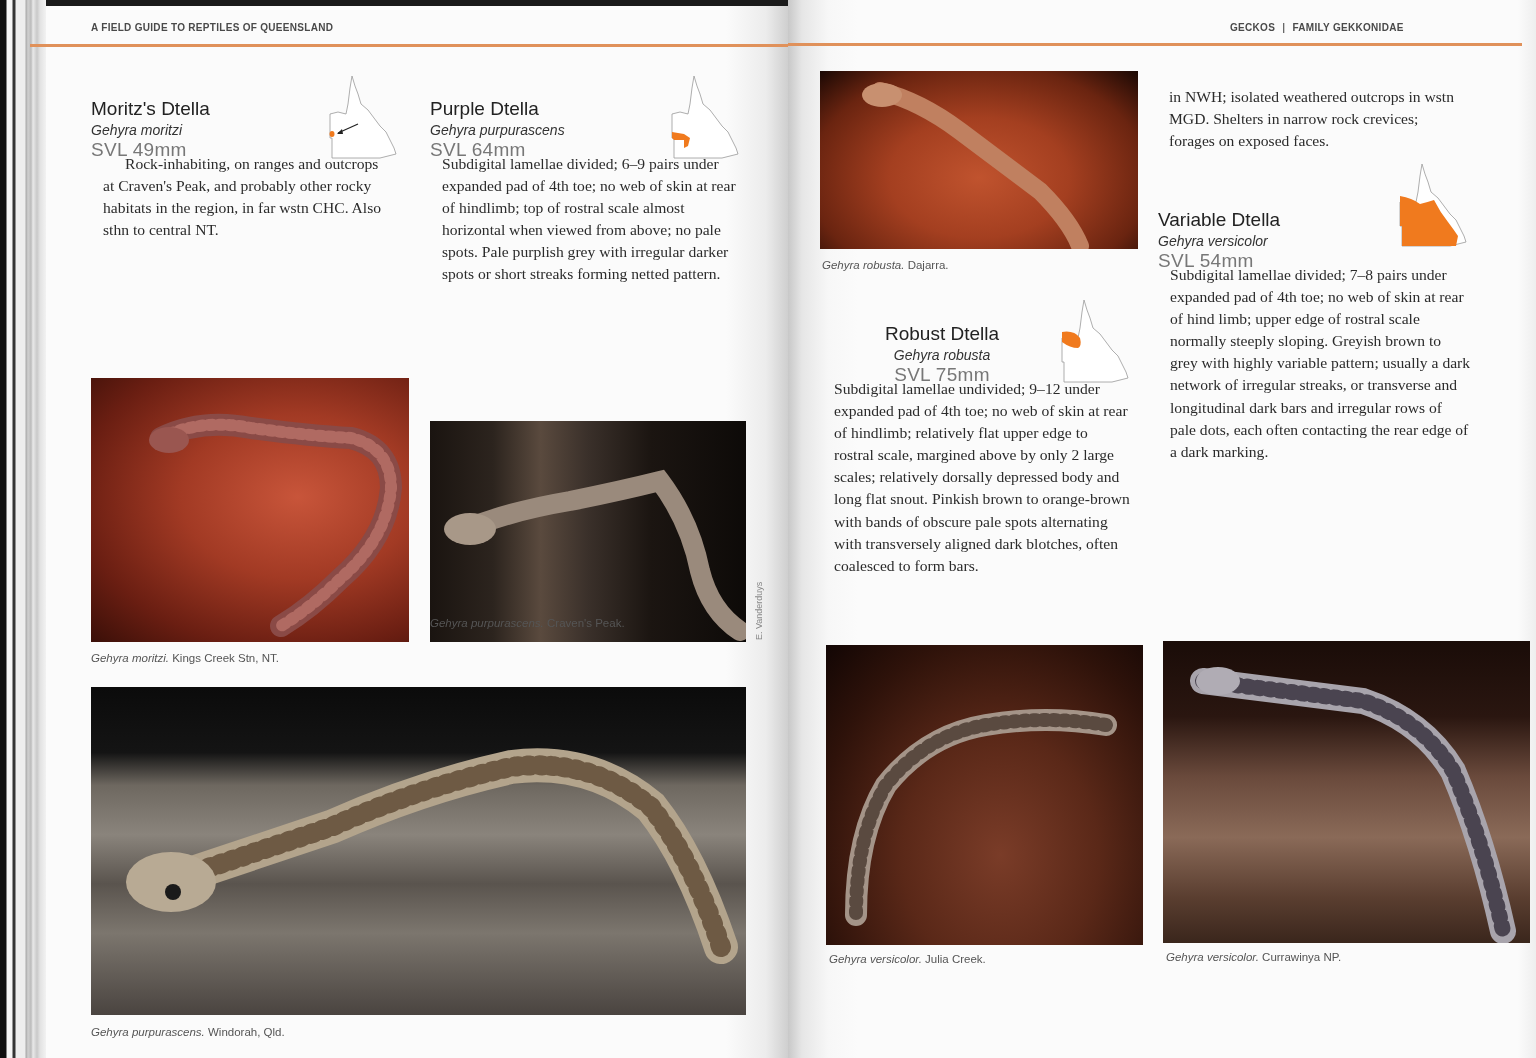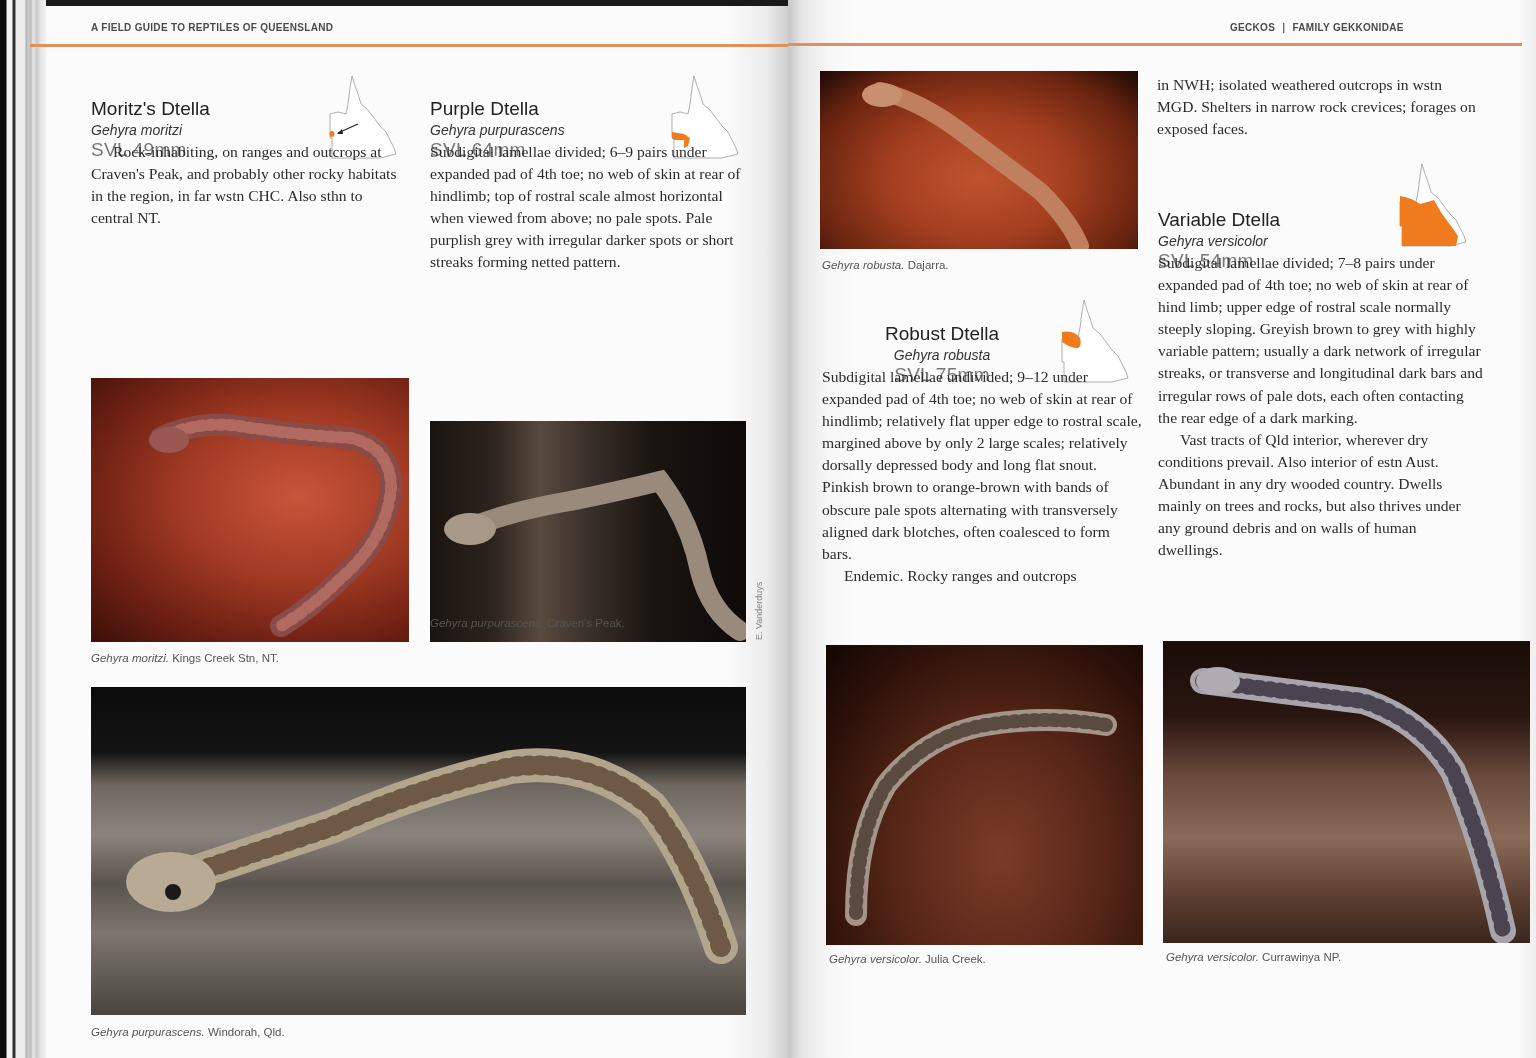--- a/index.html
+++ b/index.html
@@ -7,21 +7,21 @@
   .edges{position:absolute;left:0;top:0;width:46px;height:1058px;background:linear-gradient(90deg,#0e0e0e 0,#0e0e0e 6px,#f4f4f4 7px,#f4f4f4 12px,#333 13px,#333 15px,#ededed 16px,#ededed 25px,#aaa 26px,#cfcfcf 28px,#bcbcbc 31px,#e9e9e9 33px,#c9c9c9 37px,#e2e2e2 40px,#f2f2f2 46px);}
   .page-left{position:absolute;left:46px;top:6px;width:742px;height:1052px;background:linear-gradient(90deg,#fbfbfb 0,#fbfbfb 680px,#ececec 720px,#cfcfcf 742px);}
   .page-right{position:absolute;left:788px;top:0;width:748px;height:1058px;background:linear-gradient(90deg,#c8c8c8 0,#e6e6e6 14px,#f7f7f7 40px,#fbfbfb 70px,#fbfbfb 730px,#eee 748px);}
   .running-head{position:absolute;font-family:"Liberation Sans",sans-serif;font-size:10px;letter-spacing:0.3px;color:#4a4a4a;font-weight:bold;}
   .rule{position:absolute;height:3px;background:#e0915a;}
   .species{position:absolute;}
   .sp-name{font-family:"Liberation Sans",sans-serif;font-size:19px;color:#222;line-height:23px;margin-top:24px;}
   .sp-sci{font-family:"Liberation Sans",sans-serif;font-style:italic;font-size:14px;color:#333;line-height:21px;}
   .sp-svl{font-family:"Liberation Sans",sans-serif;font-size:19px;color:#777;line-height:18px;letter-spacing:0.3px;}
   .body-text{position:absolute;font-size:15.6px;line-height:22.1px;color:#2b2b2b;}
-  .body-text p{margin:0;font-family:Liberation Serif, serif;}
+  .body-text p{margin:12px;font-family:Liberation Serif, serif;}
   .body-text p.indent{text-indent:22px;}
   .map{position:absolute;}
   .photo{position:absolute;overflow:hidden;}
   .caption{position:absolute;font-family:"Liberation Sans",sans-serif;font-size:11.5px;color:#555;}
   .caption i{font-style:italic;}
   .credit{position:absolute;font-family:"Liberation Sans",sans-serif;font-size:9px;color:#888;transform:rotate(-90deg);transform-origin:left top;white-space:nowrap;}
 </style>
 </head>
 <body>
 
@@ -109,35 +109,33 @@
   <div class="sp-name">Robust Dtella</div>
   <div class="sp-sci">Gehyra robusta</div>
   <div class="sp-svl">SVL 75mm</div>
 </div>
 <svg class="map" style="left:1060px;top:298px;" width="72" height="86" viewBox="0 0 72 86">
   <path d="M24 2 L27 12 L30 20 L33 30 L40 36 L46 44 L52 52 L58 58 L62 66 L66 74 L68 80 L52 84 L4 84 L4 64 L2 64 L2 40 L10 38 L18 40 L20 30 L22 14 Z" fill="#fff" stroke="#999" stroke-width="0.8"></path>
   <path d="M2 34 Q14 32 20 40 Q22 48 18 50 Q10 50 2 44 Z" fill="#f07a1e"></path>
 </svg>
 <div class="body-text" style="left:822px;top:366px;width:320px;">
   <p>Subdigital lamellae undivided; 9–12 under expanded pad of 4th toe; no web of skin at rear of hindlimb; relatively flat upper edge to rostral scale, margined above by only 2 large scales; relatively dorsally depressed body and long flat snout. Pinkish brown to orange-brown with bands of obscure pale spots alternating with transversely aligned dark blotches, often coalesced to form bars.</p>
-  <p class="indent">Endemic. Rocky ranges and outcrops</p>
 </div>
 
 <div class="species" style="left:1158px;top:184px;width:240px;">
   <div class="sp-name">Variable Dtella</div>
   <div class="sp-sci">Gehyra versicolor</div>
   <div class="sp-svl">SVL 54mm</div>
 </div>
 <svg class="map" style="left:1398px;top:162px;" width="72" height="86" viewBox="0 0 72 86">
   <path d="M24 2 L27 12 L30 20 L33 30 L40 36 L46 44 L52 52 L58 58 L62 66 L66 74 L68 80 L52 84 L4 84 L4 64 L2 64 L2 40 L10 38 L18 40 L20 30 L22 14 Z" fill="#fff" stroke="#999" stroke-width="0.8"></path>
   <path d="M2 34 Q14 36 22 42 Q30 40 36 38 Q42 50 50 60 Q56 68 60 74 L58 84 L4 84 L4 64 L2 64 Z" fill="#f07a1e"></path>
 </svg>
 <div class="body-text" style="left:1158px;top:252px;width:325px;">
   <p>Subdigital lamellae divided; 7–8 pairs under expanded pad of 4th toe; no web of skin at rear of hind limb; upper edge of rostral scale normally steeply sloping. Greyish brown to grey with highly variable pattern; usually a dark network of irregular streaks, or transverse and longitudinal dark bars and irregular rows of pale dots, each often contacting the rear edge of a dark marking.</p>
-  <p class="indent">Vast tracts of Qld interior, wherever dry conditions prevail. Also interior of estn Aust. Abundant in any dry wooded country. Dwells mainly on trees and rocks, but also thrives under any ground debris and on walls of human dwellings.</p>
 </div>
 
 <div class="photo" style="left:826px;top:645px;width:317px;height:300px;background:radial-gradient(ellipse at 55% 70%,#7a3c28 0,#5a2818 40%,#2e120a 75%,#120604 100%);">
   <svg width="317" height="300" viewBox="0 0 317 300">
     <path d="M280 80 Q220 70 160 80 Q100 90 60 140 Q30 190 30 270" fill="none" stroke="#a49488" stroke-width="22" stroke-linecap="round"></path>
     <path d="M280 80 Q220 70 160 80 Q100 90 60 140 Q30 190 30 270" fill="none" stroke="#5a4a40" stroke-width="14" stroke-dasharray="3 7" stroke-linecap="round"></path>
   </svg>
 </div>
 <div class="caption" style="left:829px;top:953px;"><i>Gehyra versicolor.</i><span> Julia Creek.</span></div>
 

